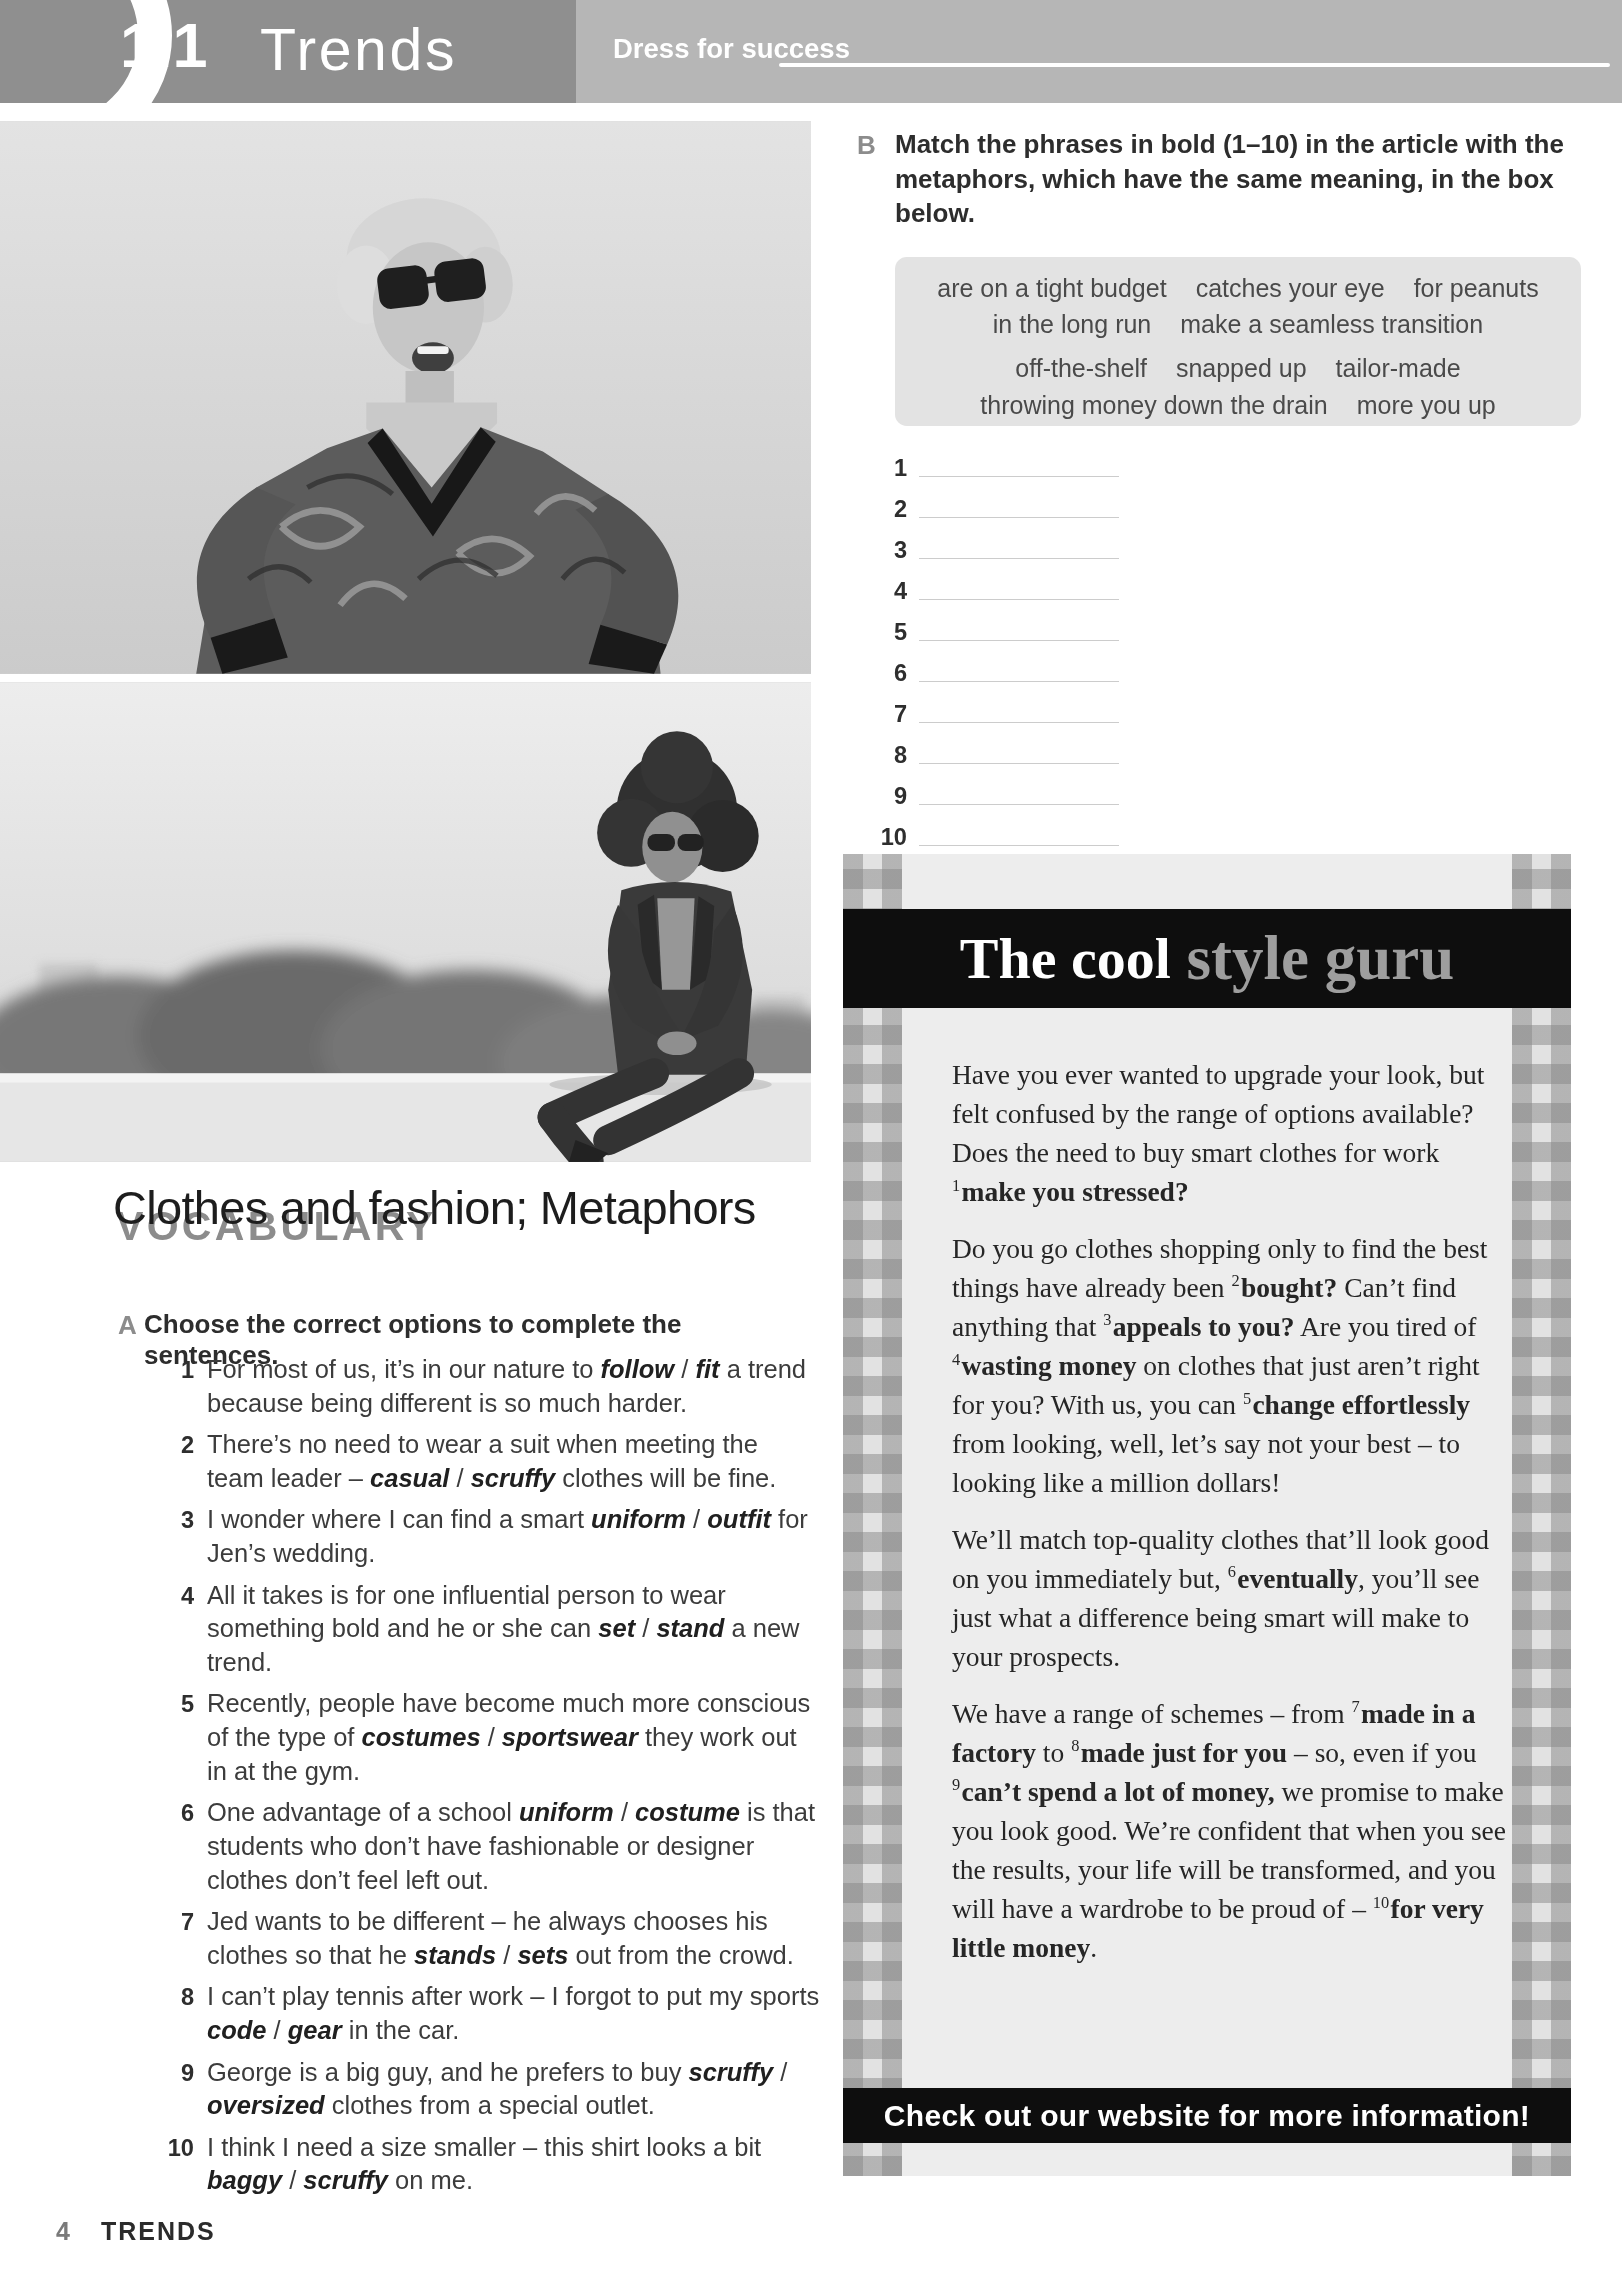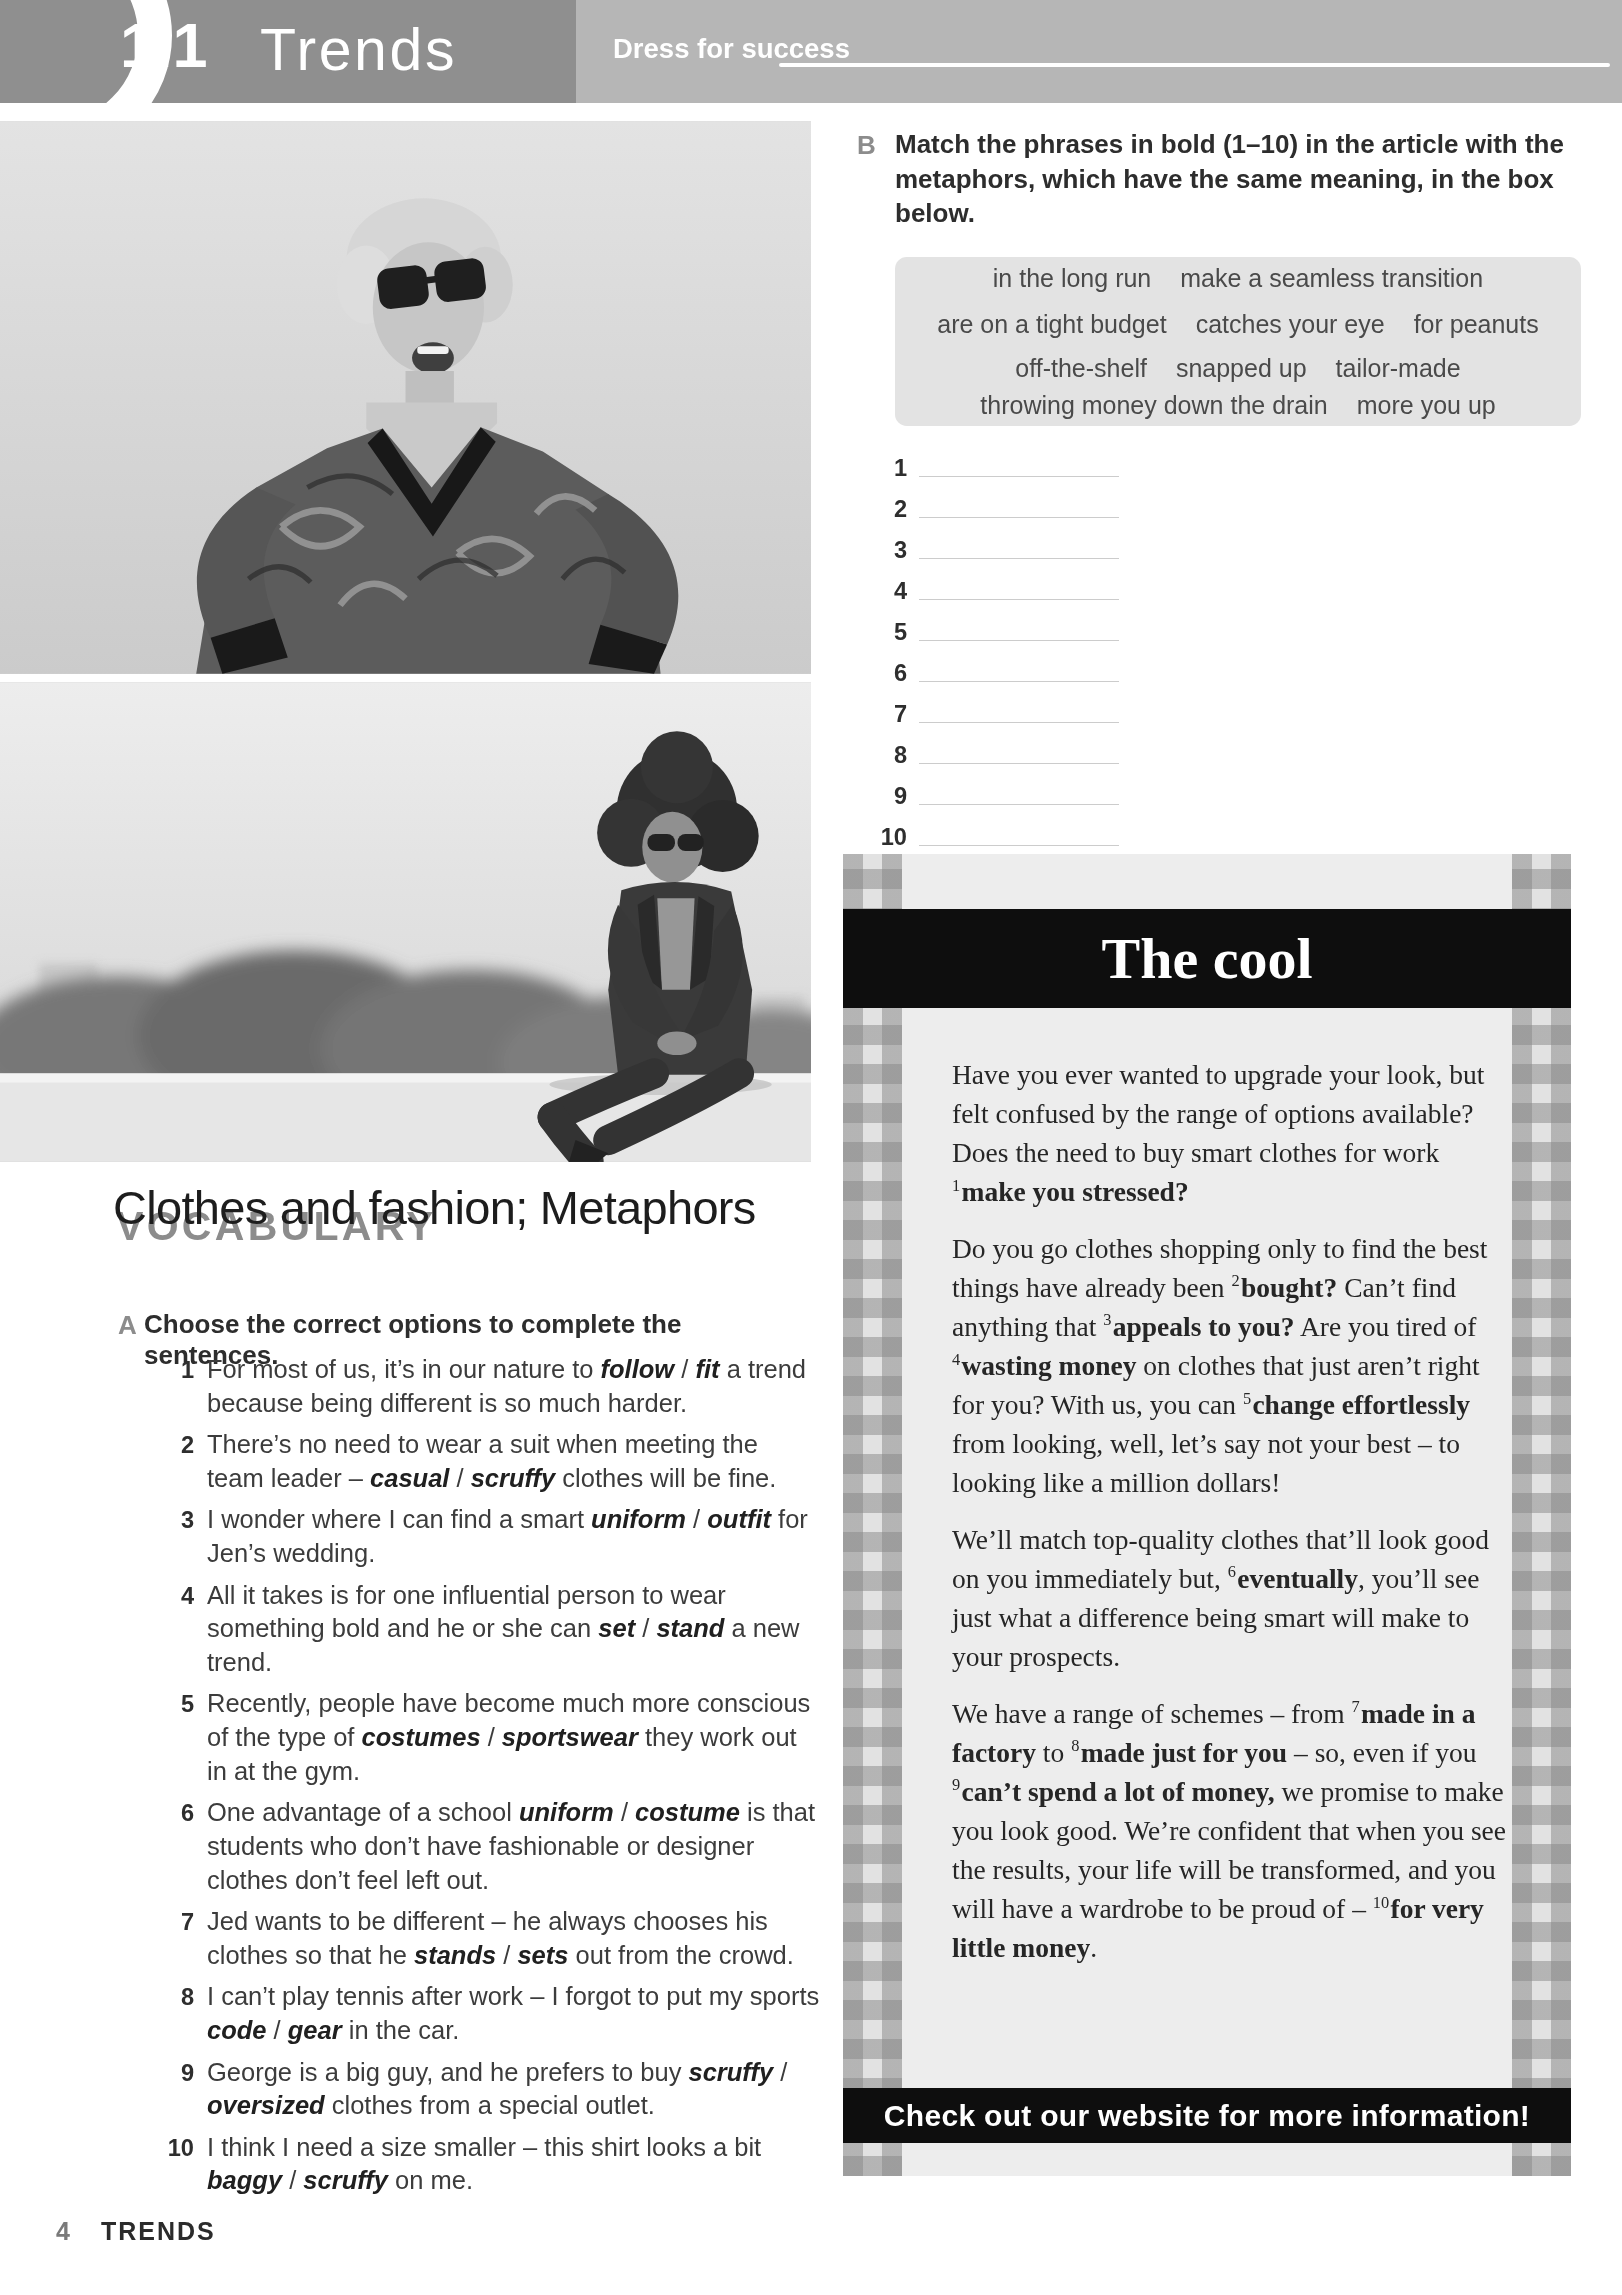--- a/index.html
+++ b/index.html
@@ -203,28 +203,28 @@
         <path d="M845 665 Q870 700 900 733"></path>
       </g>
       <path d="M880 700 L930 720 L915 733 L870 733 Z" fill="#222222"></path>
     </svg>
   </div>
 
   <span class="exb-label">B</span>
   <div class="exb-instruction">Match the phrases in bold (1–10) in the article with the metaphors, which have the same meaning, in the box below.</div>
 
   <div class="phrase-box" id="phrase-box">
-      <div class="phrase-line pl1">
-        <span class="phrase">in the long run</span>
-        <span class="phrase">make a seamless transition</span>
-      </div>
       <div class="phrase-line pl0">
         <span class="phrase">are on a tight budget</span>
         <span class="phrase">catches your eye</span>
         <span class="phrase">for peanuts</span>
+      </div>
+      <div class="phrase-line pl1">
+        <span class="phrase">in the long run</span>
+        <span class="phrase">make a seamless transition</span>
       </div>
       <div class="phrase-line pl2">
         <span class="phrase">off-the-shelf</span>
         <span class="phrase">snapped up</span>
         <span class="phrase">tailor-made</span>
       </div>
       <div class="phrase-line pl3">
         <span class="phrase">throwing money down the drain</span>
         <span class="phrase">more you up</span>
       </div>
@@ -318,20 +318,21 @@
         <span class="vocab-num">10</span>
         <span class="vocab-text">I think I need a size smaller – this shirt looks a bit <span class="opt">baggy</span> / <span class="opt">scruffy</span> on me.</span>
       </div>
     </div>
 
   <div class="article">
     <div class="plaid plaid-left"></div>
     <div class="plaid plaid-right"></div>
     <div class="article-banner">
       <span class="banner-regular">The cool</span>
+      <span class="banner-bold">style guru</span>
     </div>
     <div class="article-body" id="article-body">
         <p>Have you ever wanted to upgrade your look, but felt confused by the range of options available? Does the need to buy smart clothes for work <span class="supn">1</span><b class="phrase-bold">make you stressed?</b></p>
         <p>Do you go clothes shopping only to find the best things have already been <span class="supn">2</span><b class="phrase-bold">bought?</b> Can’t find anything that <span class="supn">3</span><b class="phrase-bold">appeals to you?</b> Are you tired of <span class="supn">4</span><b class="phrase-bold">wasting money</b> on clothes that just aren’t right for you? With us, you can <span class="supn">5</span><b class="phrase-bold">change effortlessly</b> from looking, well, let’s say not your best – to looking like a million dollars!</p>
         <p>We’ll match top-quality clothes that’ll look good on you immediately but, <span class="supn">6</span><b class="phrase-bold">eventually</b>, you’ll see just what a difference being smart will make to your prospects.</p>
         <p>We have a range of schemes – from <span class="supn">7</span><b class="phrase-bold">made in a factory</b> to <span class="supn">8</span><b class="phrase-bold">made just for you</b> – so, even if you <span class="supn">9</span><b class="phrase-bold">can’t spend a lot of money,</b> we promise to make you look good. We’re confident that when you see the results, your life will be transformed, and you will have a wardrobe to be proud of – <span class="supn">10</span><b class="phrase-bold">for very little money</b>.</p>
       </div>
     <div class="article-footer-banner">Check out our website for more information!</div>
   </div>
 

